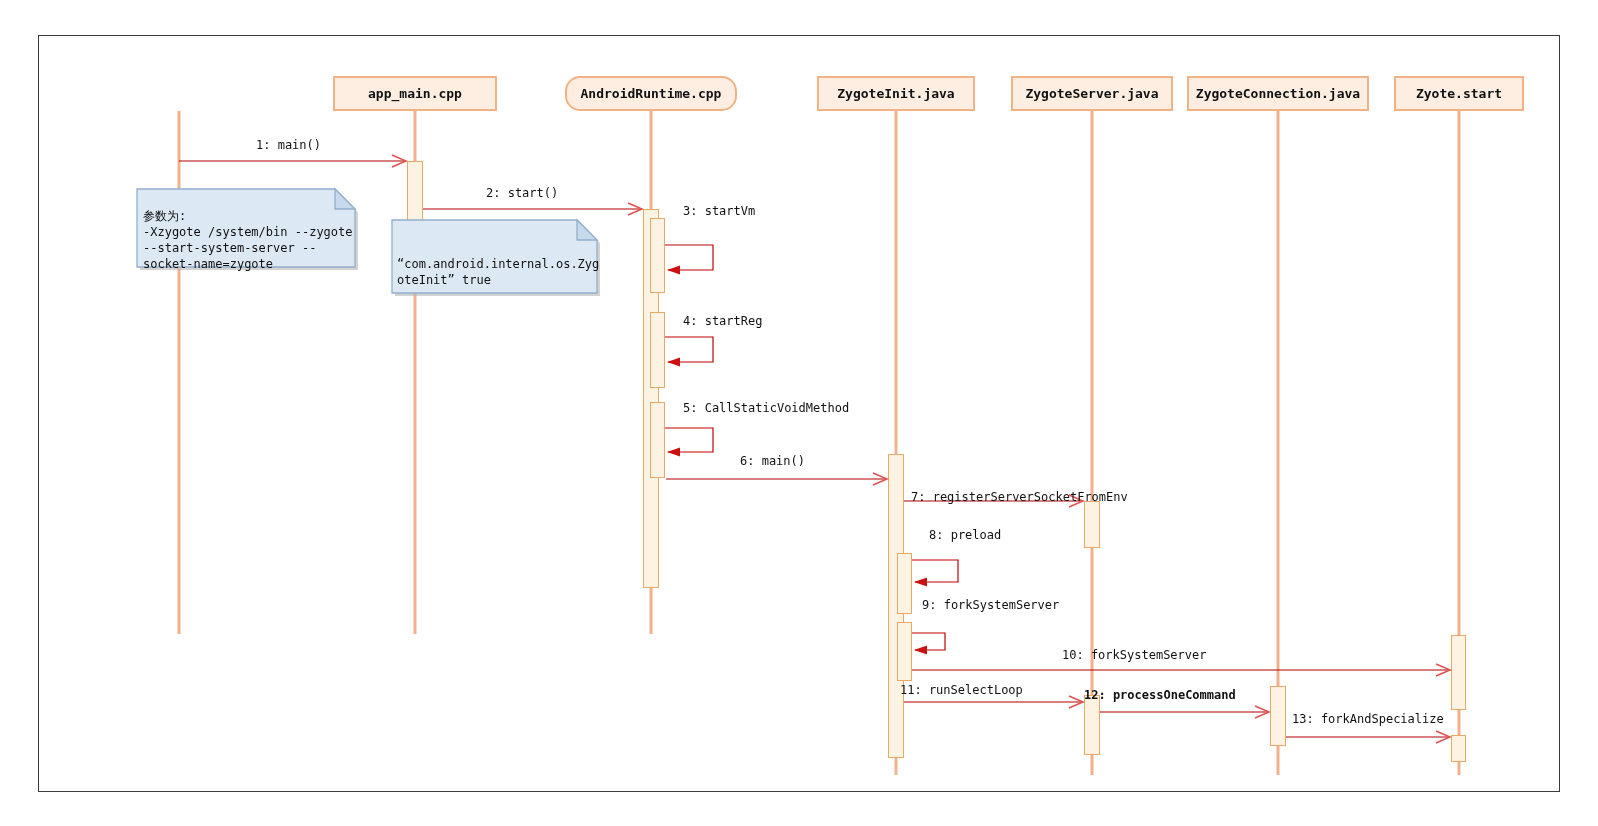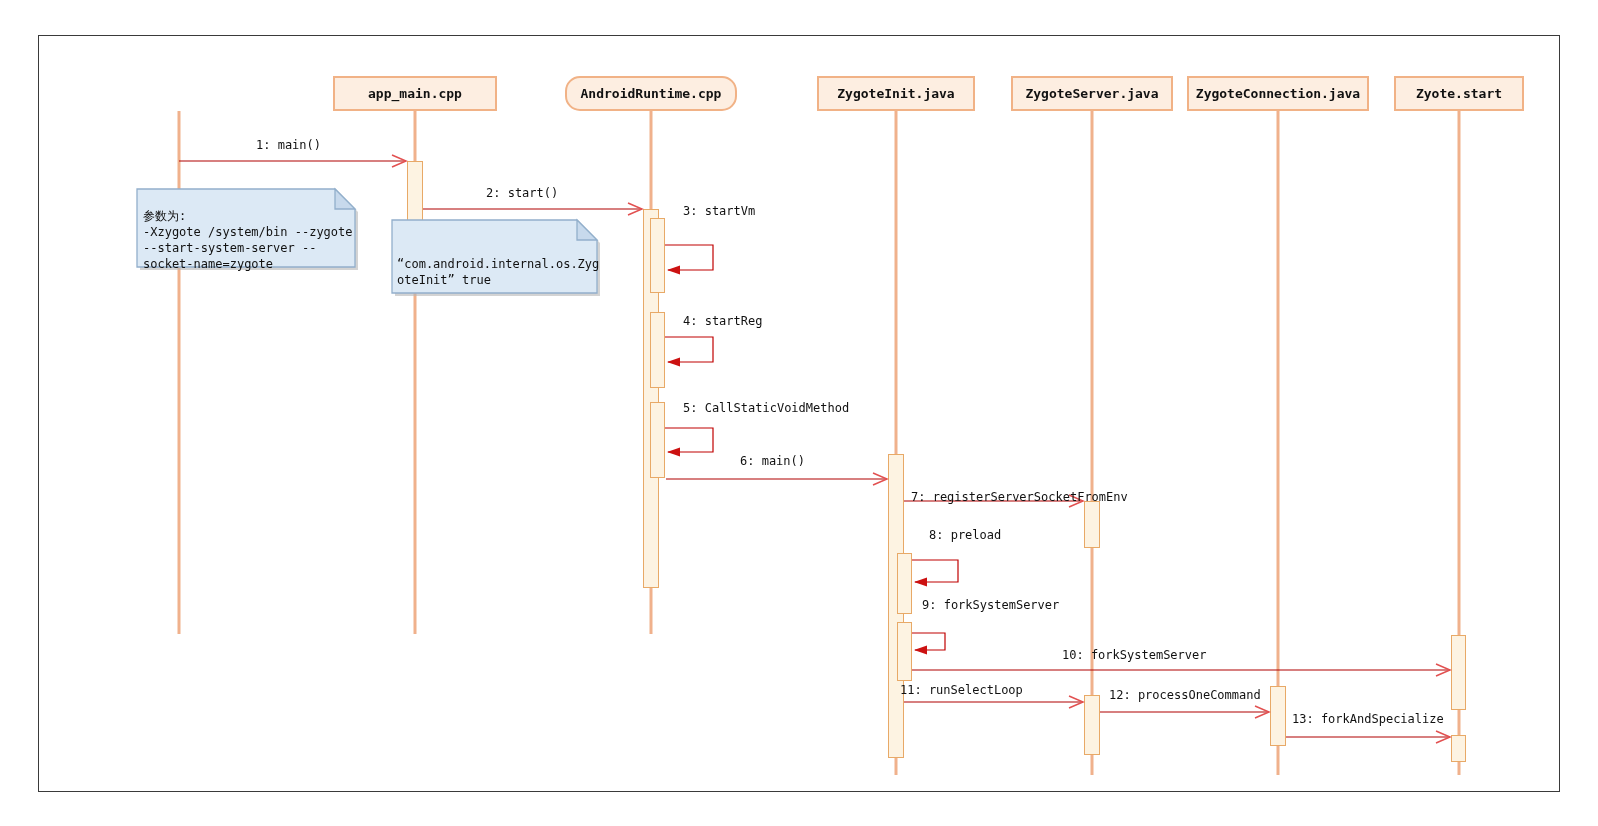--- a/index.html
+++ b/index.html
@@ -118,21 +118,21 @@
   <div class="msg-label" style="left:486px; top:186px;">2: start()</div>
   <div class="msg-label" style="left:683px; top:204px;">3: startVm</div>
   <div class="msg-label" style="left:683px; top:314px;">4: startReg</div>
   <div class="msg-label" style="left:683px; top:401px;text-align:center;">5: CallStaticVoidMethod</div>
   <div class="msg-label" style="left:740px; top:454px;">6: main()</div>
   <div class="msg-label" style="left:911px; top:490px;">7: registerServerSocketFromEnv</div>
   <div class="msg-label" style="left:929px; top:528px;">8: preload</div>
   <div class="msg-label" style="left:922px; top:598px;">9: forkSystemServer</div>
   <div class="msg-label" style="left:1062px;top:648px;">10: forkSystemServer</div>
   <div class="msg-label" style="left:900px; top:683px;">11: runSelectLoop</div>
-  <div class="msg-label" style="left:1109px;top:688px;">12: processOneCommand</div>
+  <div class="msg-label" style="left:1084px;top:688px;font-weight:bold;">12: processOneCommand</div>
   <div class="msg-label" style="left:1292px;top:712px;">13: forkAndSpecialize</div>
 
   <div class="note-text" style="left:143px;top:193px;">
     <div>参数为:</div>
     <div>-Xzygote /system/bin --zygote</div>
     <div>--start-system-server --</div>
     <div>socket-name=zygote</div>
   </div>
   <div class="note-text" style="left:397px;top:241px;">
     <div>“com.android.internal.os.Zyg</div>

